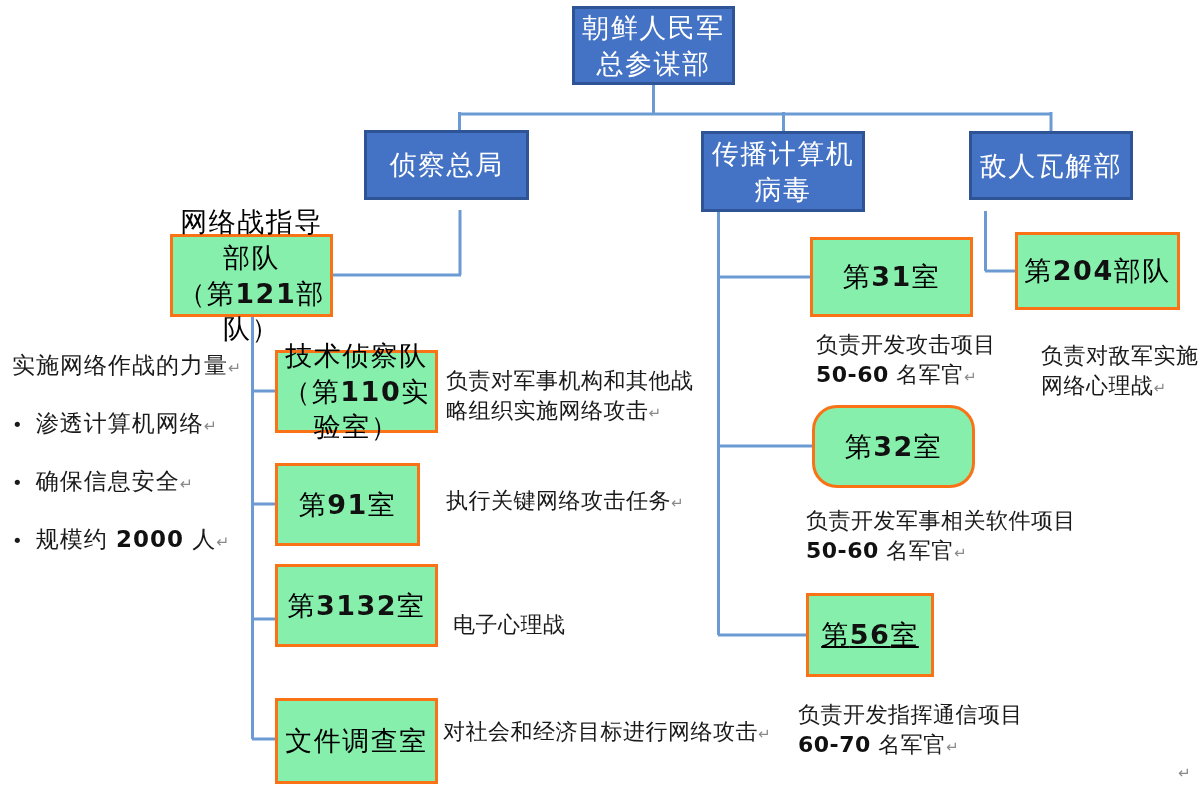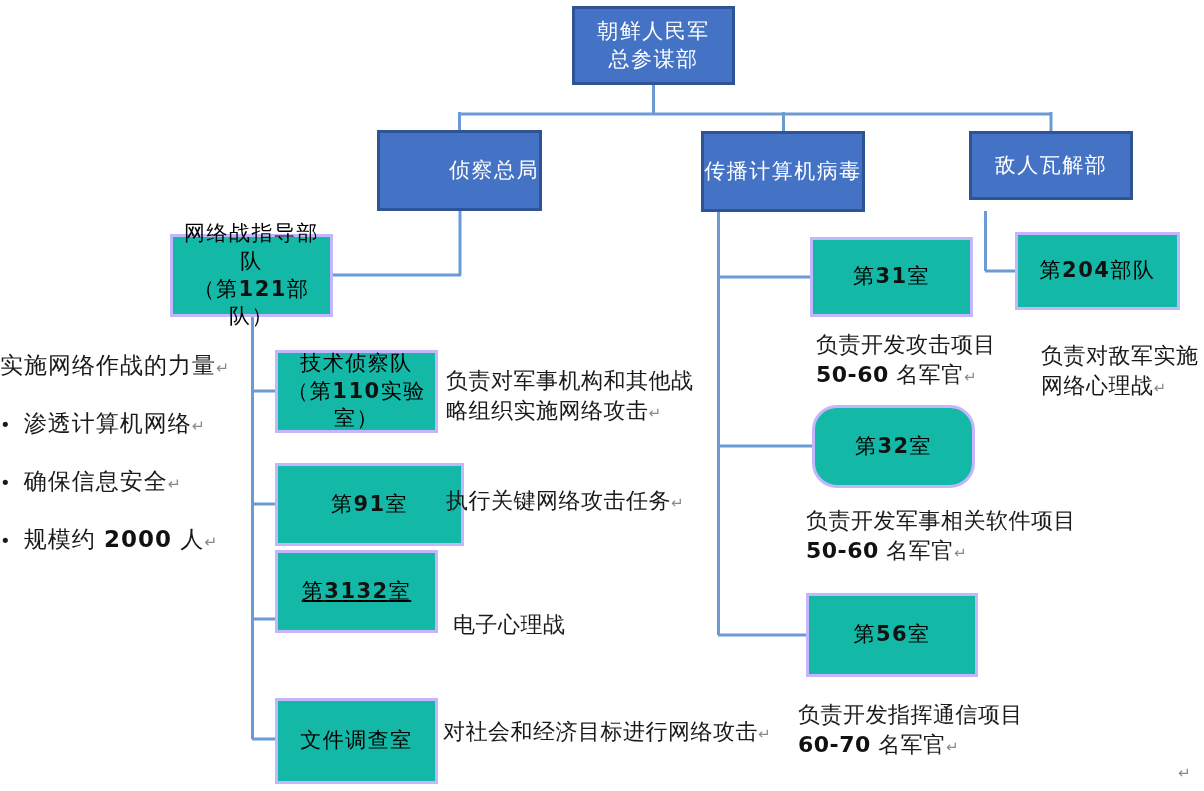--- a/index.html
+++ b/index.html
@@ -9,49 +9,49 @@
     font-family:"DejaVu Sans","Liberation Sans",sans-serif;
     color:#1a1a1a;
   }
   svg.connectors{position:absolute;left:0;top:0;width:1204px;height:791px;}
   .box{
     position:absolute;box-sizing:border-box;
     display:flex;align-items:center;justify-content:center;
     text-align:center;
   }
   .box .box-label{
-    white-space:pre-line;font-size:21px;line-height:1.32;letter-spacing:1.5px;
+    white-space:pre-line;font-size:27px;line-height:1.32;letter-spacing:1.5px;
   }
   .filled{background:#4472C4;border:3px solid #2F5496;color:#ffffff;}
-  .outlined{background:#14b8a6;border:3px solid #c4b5fd;color:#000000;}
+  .outlined{background:#86efac;border:3px solid #f97316;color:#000000;}
   .note{
     position:absolute;font-size:22px;line-height:1.38;color:#1a1a1a;
     white-space:pre-line;letter-spacing:0.5px;
   }
   .ret{color:#8a8a8a;font-size:0.68em;vertical-align:baseline;}
   b{font-weight:bold;color:#111;}
-  .sidebar{position:absolute;left:0;top:350px;width:258px;font-size:23px;}
+  .sidebar{position:absolute;left:12px;top:350px;width:258px;font-size:23px;}
   .sidebar .heading{line-height:30px;letter-spacing:1px;}
   .bullet-row{margin-top:25px;line-height:30px;letter-spacing:1px;}
   .bullet-row .bullet-char{margin-right:12px;font-size:18px;}
   .stray{position:absolute;left:1178px;top:764px;font-size:15px;color:#8a8a8a;}
 
   
   #root-box     {left:572px;top:6px;  width:163px;height:79px;}
-  #b-recon      {left:377px;top:130px;width:165px;height:81px;justify-content:flex-end;}
+  #b-recon      {left:364px;top:130px;width:165px;height:70px;}
   #b-automation {left:701px;top:131px;width:164px;height:81px;}
   #b-enemy      {left:969px;top:131px;width:164px;height:69px;}
   #cyber-unit   {left:170px;top:234px;width:163px;height:83px;}
   #c-tech       {left:275px;top:350px;width:163px;height:83px;}
-  #c-91         {left:275px;top:463px;width:189px;height:83px;}
-  #c-3132       {left:275px;top:550px;width:163px;height:83px;text-decoration:underline;}
+  #c-91         {left:275px;top:463px;width:145px;height:83px;}
+  #c-3132       {left:275px;top:564px;width:163px;height:83px;}
   #c-docs       {left:275px;top:698px;width:163px;height:86px;}
   #r-31         {left:810px;top:237px;width:163px;height:80px;}
   #r-32         {left:812px;top:405px;width:163px;height:83px;border-radius:25px;}
-  #r-56         {left:806px;top:593px;width:172px;height:84px;}
+  #r-56         {left:806px;top:593px;width:128px;height:84px;text-decoration:underline;}
   #u-204        {left:1015px;top:232px;width:165px;height:78px;}
 
   
   #n-tech {left:446px;top:366px;width:252px;}
   #n-91   {left:446px;top:486px;width:270px;}
   #n-3132 {left:453px;top:610px;width:210px;}
   #n-docs {left:443px;top:717px;width:340px;}
   #n-31   {left:816px;top:330px;width:230px;}
   #n-32   {left:806px;top:506px;width:300px;}
   #n-56   {left:798px;top:700px;width:270px;}

